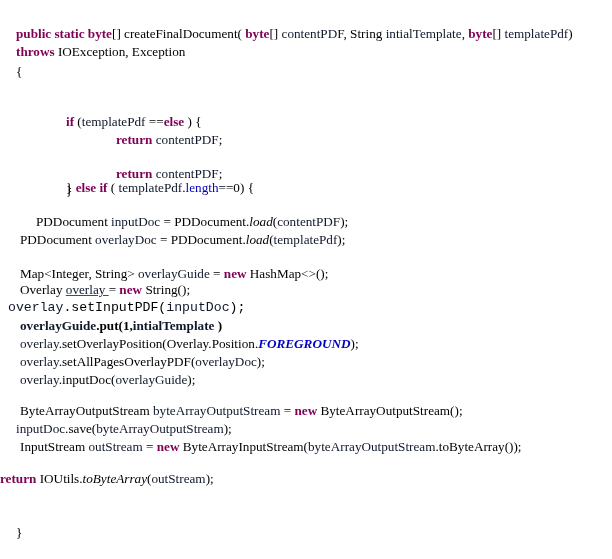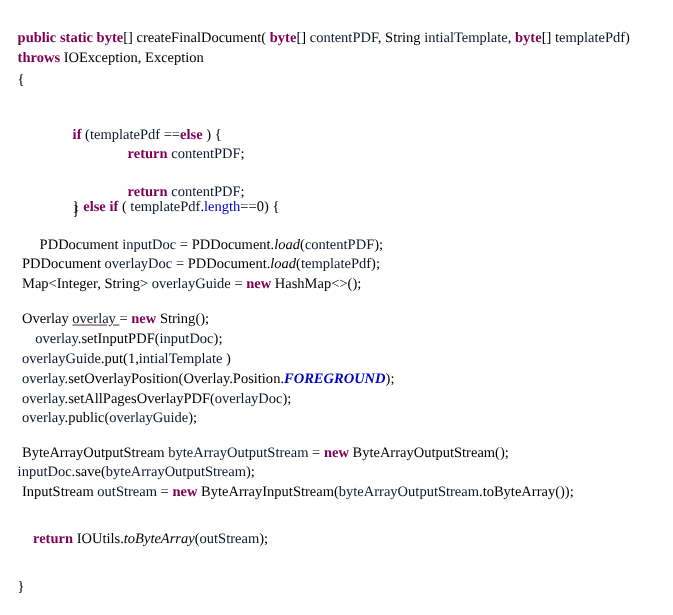--- a/index.html
+++ b/index.html
@@ -42,25 +42,25 @@
     <div class="line" style="top: 24px; left: 16px;"><span class="kw">public static byte</span><span>[] createFinalDocument( </span><span class="kw">byte</span><span>[] </span><span class="var">contentPDF</span><span>, String </span><span class="var">intialTemplate</span><span>, </span><span class="kw">byte</span><span>[] </span><span class="var">templatePdf</span><span>)</span></div>
     <div class="line" style="top: 42px; left: 16px;"><span class="kw">throws</span><span> IOException, Exception</span></div>
     <div class="line" style="top: 62px; left: 16px;"><span>{</span></div>
     <div class="line" style="top: 112px; left: 66px;"><span class="kw">if</span><span> (</span><span class="var">templatePdf</span><span> ==</span><span class="kw">else</span><span> ) {</span></div>
     <div class="line" style="top: 130px; left: 116px;"><span class="kw">return</span><span> </span><span class="var">contentPDF</span><span>;</span></div>
     <div class="line" style="top: 148px; left: 66px; margin-top: 30px;"><span>} </span><span class="kw">else if</span><span> ( </span><span class="var">templatePdf</span><span>.</span><span class="fld">length</span><span>==0) {</span></div>
     <div class="line" style="top: 164px; left: 116px;"><span class="kw">return</span><span> </span><span class="var">contentPDF</span><span>;</span></div>
     <div class="line" style="top: 181px; left: 66px;"><span>}</span></div>
     <div class="line" style="top: 212px; left: 36px; text-align: right;"><span>PDDocument </span><span class="var">inputDoc</span><span> = PDDocument.</span><span class="it">load</span><span>(</span><span class="var">contentPDF</span><span>);</span></div>
     <div class="line" style="top: 230px; left: 20px;"><span>PDDocument </span><span class="var">overlayDoc</span><span> = PDDocument.</span><span class="it">load</span><span>(</span><span class="var">templatePdf</span><span>);</span></div>
-    <div class="line" style="top: 248px; left: 20px;"><span>Map&lt;Integer, String&gt; </span><span class="var">overlayGuide</span><span> = </span><span class="kw">new</span><span> HashMap&lt;&gt;();</span></div>
+    <div class="line" style="top: 264px; left: 20px;"><span>Map&lt;Integer, String&gt; </span><span class="var">overlayGuide</span><span> = </span><span class="kw">new</span><span> HashMap&lt;&gt;();</span></div>
     <div class="line" style="top: 280px; left: 20px;"><span>Overlay </span><span class="var ul">overlay </span><span>= </span><span class="kw">new</span><span> String();</span></div>
-    <div class="line" style="top: 298px; left: 32px;"><span class="var">overlay</span><span>.setInputPDF(</span><span class="var">inputDoc</span><span>);</span></div>
-    <div class="line" style="top: 316px; left: 20px;"><span class="var">overlayGuide</span><span>.put(1,</span><span class="var">intialTemplate</span><span> )</span></div>
+    <div class="line" style="top: 298px; left: 8px; font-family: Liberation Mono, monospace;"><span class="var">overlay</span><span>.setInputPDF(</span><span class="var">inputDoc</span><span>);</span></div>
+    <div class="line" style="top: 316px; left: 20px; font-weight: bold;"><span class="var">overlayGuide</span><span>.put(1,</span><span class="var">intialTemplate</span><span> )</span></div>
     <div class="line" style="top: 334px; left: 20px;"><span class="var">overlay</span><span>.setOverlayPosition(Overlay.Position.</span><span class="sfld">FOREGROUND</span><span>);</span></div>
     <div class="line" style="top: 352px; left: 20px;"><span class="var">overlay</span><span>.setAllPagesOverlayPDF(</span><span class="var">overlayDoc</span><span>);</span></div>
-    <div class="line" style="top: 370px; left: 20px;"><span class="var">overlay</span><span>.public(</span><span class="var">overlayGuide</span><span>);</span></div>
+    <div class="line" style="top: 370px; left: 20px;"><span class="var">overlay</span><span>.inputDoc(</span><span class="var">overlayGuide</span><span>);</span></div>
     <div class="line" style="top: 401px; left: 20px;"><span>ByteArrayOutputStream </span><span class="var">byteArrayOutputStream</span><span> = </span><span class="kw">new</span><span> ByteArrayOutputStream();</span></div>
     <div class="line" style="top: 419px; left: 16px;"><span class="var">inputDoc</span><span>.save(</span><span class="var">byteArrayOutputStream</span><span>);</span></div>
     <div class="line" style="top: 437px; left: 20px;"><span>InputStream </span><span class="var">outStream</span><span> = </span><span class="kw">new</span><span> ByteArrayInputStream(</span><span class="var">byteArrayOutputStream</span><span>.toByteArray());</span></div>
-    <div class="line" style="top: 469px; left: 30px; margin-top: 11px;"><span class="kw">return</span><span> IOUtils.</span><span class="it">toByteArray</span><span>(</span><span class="var">outStream</span><span>);</span></div>
+    <div class="line" style="top: 469px; left: 0;"><span class="kw">return</span><span> IOUtils.</span><span class="it">toByteArray</span><span>(</span><span class="var">outStream</span><span>);</span></div>
     <div class="line" style="top: 523px; left: 16px;"><span>}</span></div>
   </div>
 
 </body></html>

